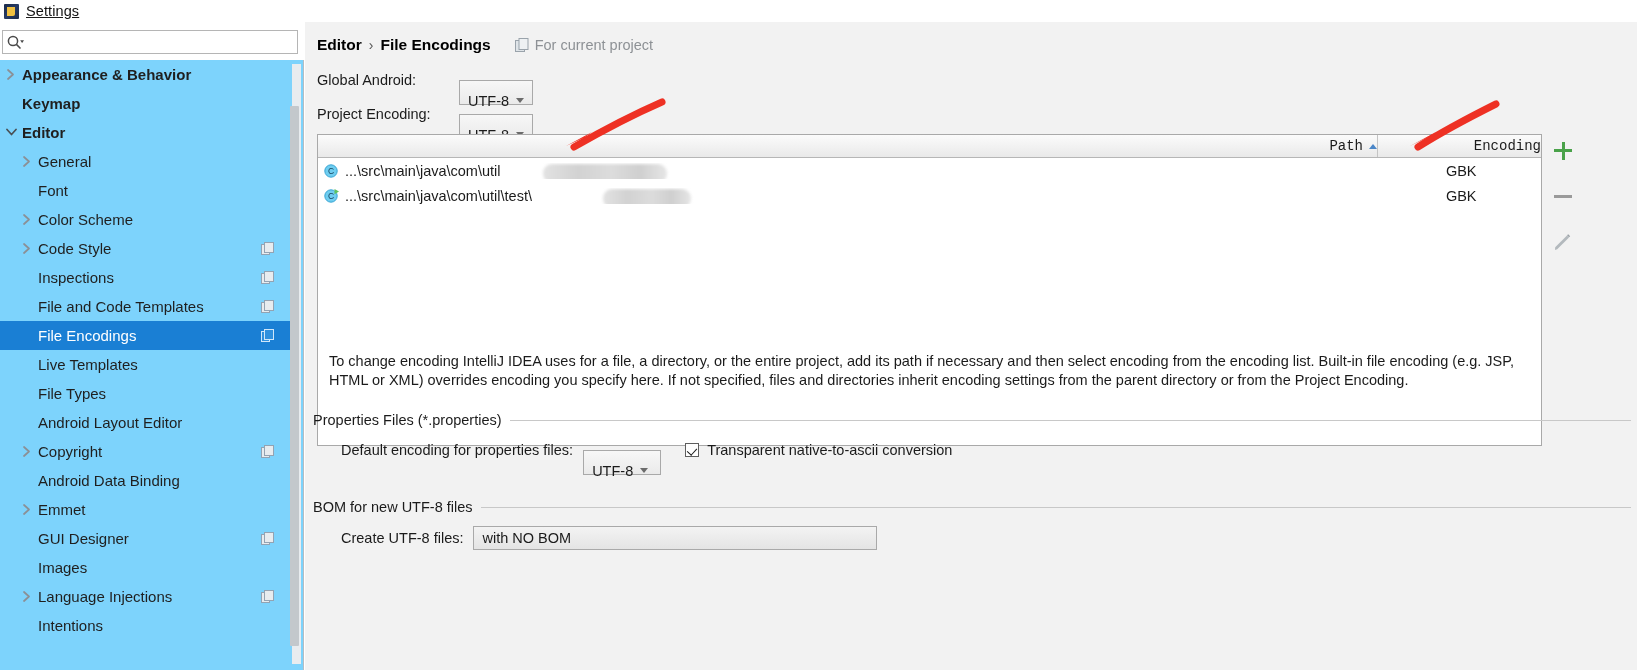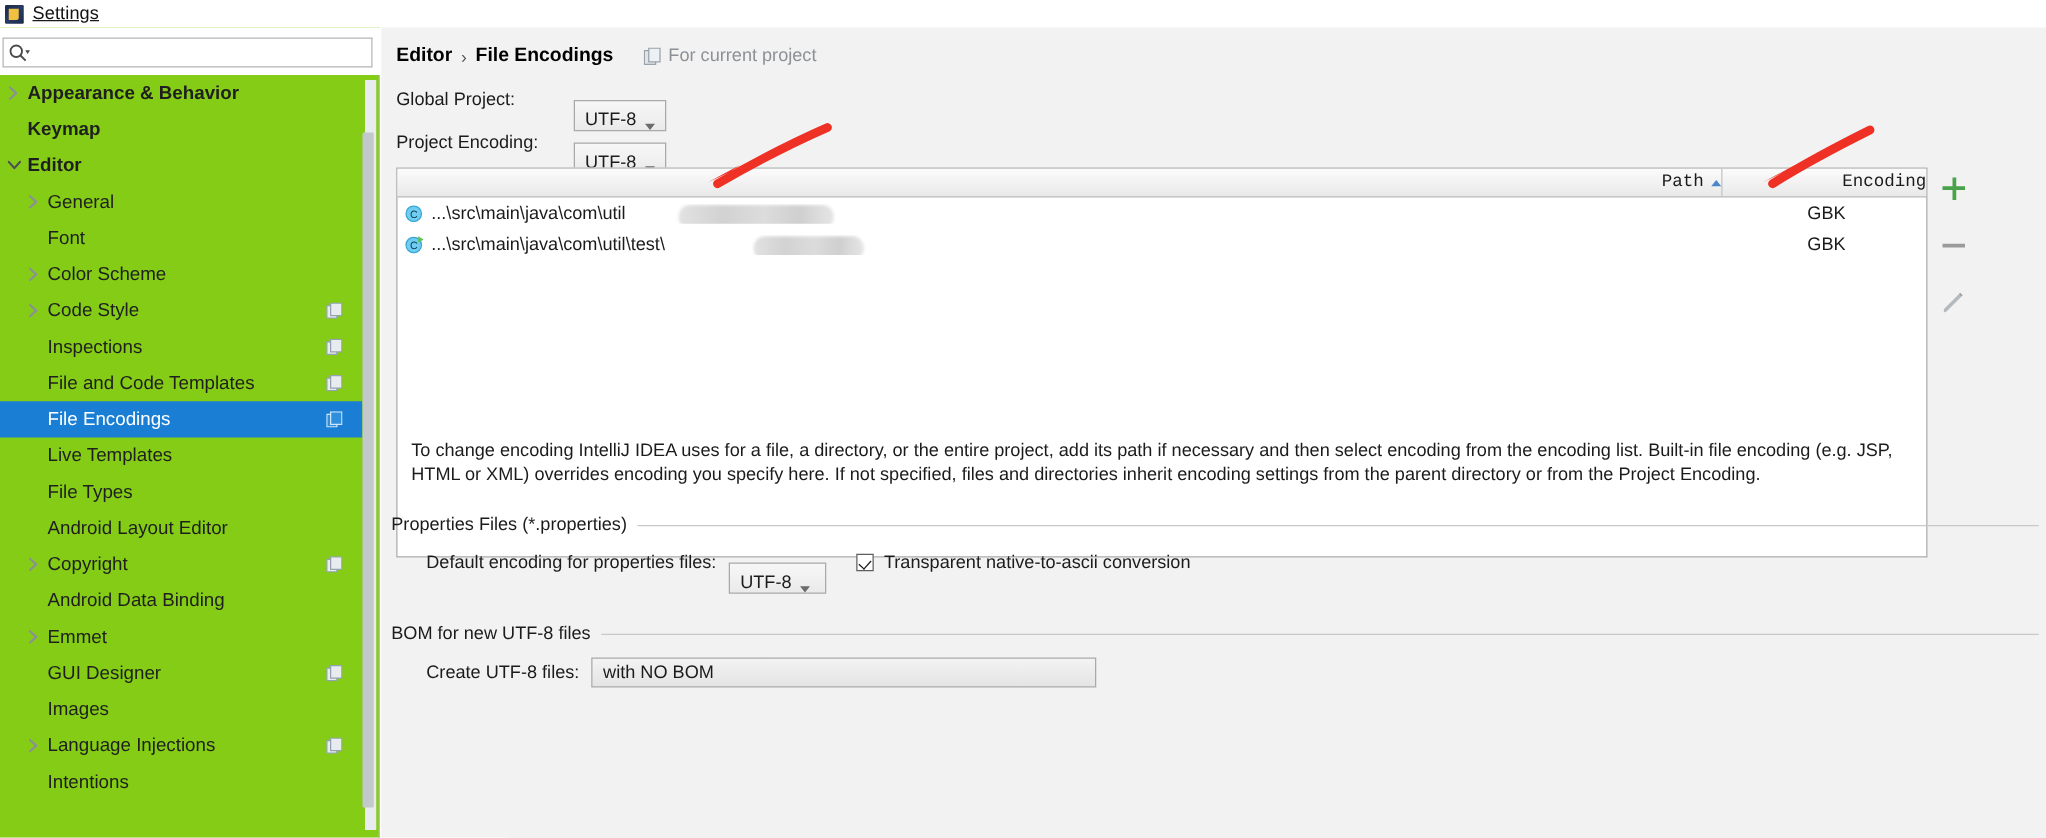--- a/index.html
+++ b/index.html
@@ -39,21 +39,21 @@
     border-radius: 0 0 2px 0;
   }
   #app-title {
     font-size: 14.5px; color: #111; letter-spacing: .1px;
   }
 
   
   #sidebar {
     position: absolute; left: 0; top: 22px;
     width: 304px; height: 648px;
-    background: #84cc16;
+    background: #7dd3fc;
     border-right: 1px solid #b8bdc2;
   }
   #search-wrap {
     position: absolute; left: 0; top: 0;
     width: 304px; height: 38px;
     background: #ffffff;
     display: flex; align-items: center;
   }
   #search-box {
     position: absolute; left: 2px; top: 8px;
@@ -143,21 +143,21 @@
     height: 26px;
   }
   #row-global { left: 12px; top: 45px; }
   #row-project { left: 12px; top: 79px; }
   .enc-row .lbl { font-size: 14.5px; color: #1b1b1b; width: 142px; }
 
   .combo {
     height: 25px;
     border: 1px solid #a9a9a9;
     background: linear-gradient(#f7f7f7,#eaeaea);
-    display: flex; align-items: flex-end;
+    display: flex; align-items: center;
     padding: 16px 6px 0 8px;
     font-size: 14.5px; color: #1b1b1b;
     cursor: default;
     margin-top: 25px;
   }
   .combo .v { margin-right: 7px; }
   .combo .caret {
     width: 0; height: 0;
     border-left: 4.5px solid transparent;
     border-right: 4.5px solid transparent;
@@ -493,21 +493,21 @@
         <svg width="15" height="14" viewBox="0 0 15 14">
           <rect x="0.5" y="2.5" width="9" height="11" fill="#dfe4e8" stroke="#9aa3ab" stroke-width="1"></rect>
           <rect x="4" y="0.5" width="9" height="11" fill="#eef1f3" stroke="#9aa3ab" stroke-width="1"></rect>
         </svg>
       </span>
       <span id="scope-label">For current project</span>
     </span>
   </div>
 
   <div class="enc-row" id="row-global">
-    <span class="lbl">Global Project:</span>
+    <span class="lbl">Global Android:</span>
     <div class="combo" id="combo-global">
       <span class="v">UTF-8</span>
       <span class="caret"></span>
     </div>
   </div>
 
   <div class="enc-row" id="row-project">
     <span class="lbl">Project Encoding:</span>
     <div class="combo" id="combo-project">
       <span class="v">UTF-8</span>

